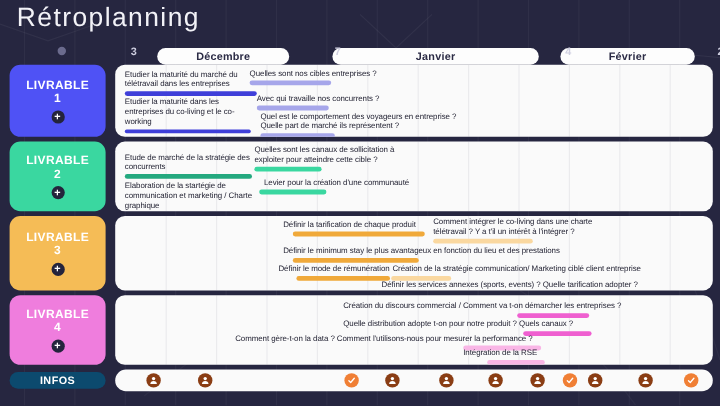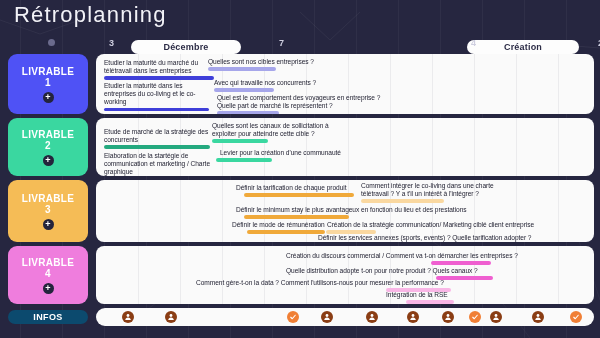--- a/index.html
+++ b/index.html
@@ -113,21 +113,22 @@
   <path d="M430 240 Q480 270 530 338" stroke="rgba(255,255,255,0.04)" fill="none" stroke-width="1"></path>
   <path d="M560 200 Q585 250 600 300" stroke="rgba(255,255,255,0.04)" fill="none" stroke-width="1"></path>
   <path d="M120 330 L160 300" stroke="rgba(255,255,255,0.04)" fill="none" stroke-width="1"></path>
 </svg>
 
 <div class="title">Rétroplanning</div>
 <div class="dot"></div>
 
 <div class="months">
     <div class="month-pill" style="left: 131px; width: 110px;">Décembre</div>
-    <div class="month-pill" style="left: 467px; width: 112px;">Création</div>
+    <div class="month-pill" style="left: 277px; width: 172px;">Janvier</div>
+    <div class="month-pill" style="left: 467px; width: 112px;">Février</div>
   </div>
 <div class="dates">
     <div class="date-tick" style="left: 109px;">3</div>
     <div class="date-tick" style="left: 279px;">7</div>
     <div class="date-tick" style="left: 471px;">4</div>
     <div class="date-tick" style="left: 598px;">27</div>
   </div>
 
 <div class="rows">
     <div class="row" style="position: absolute; left: 0px; right: 0px; top: 0px; height: 60px;">

